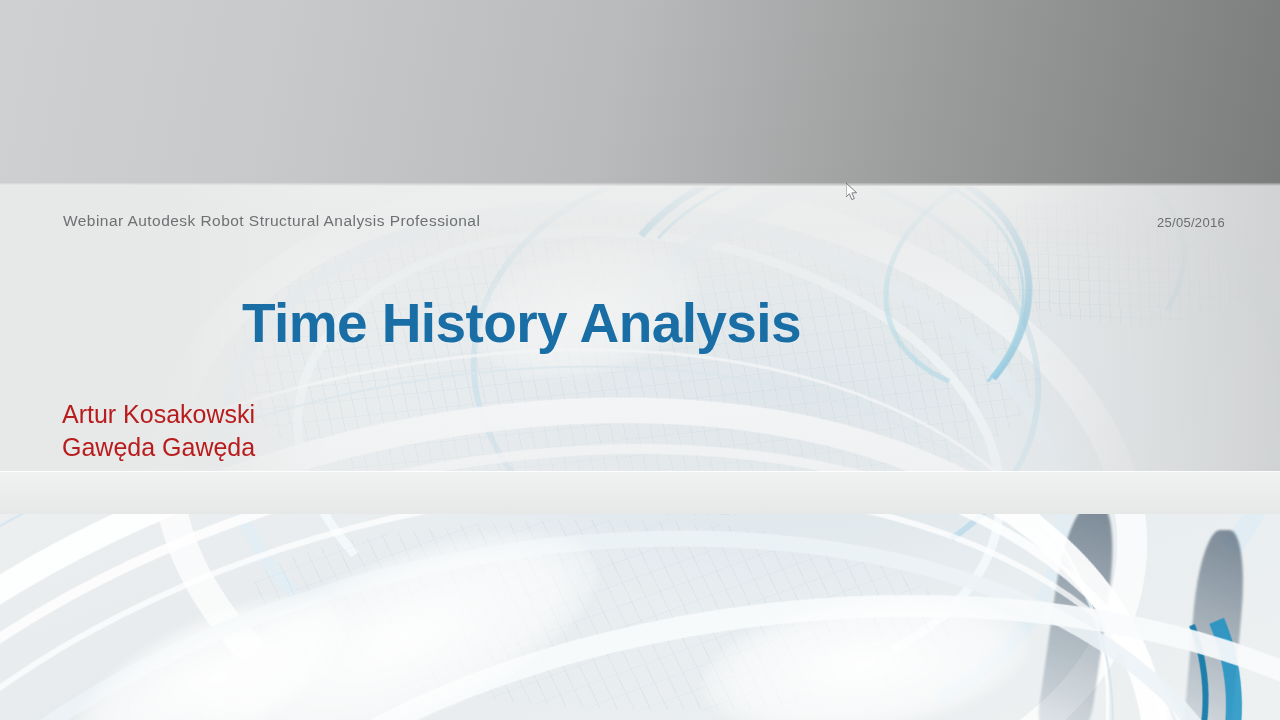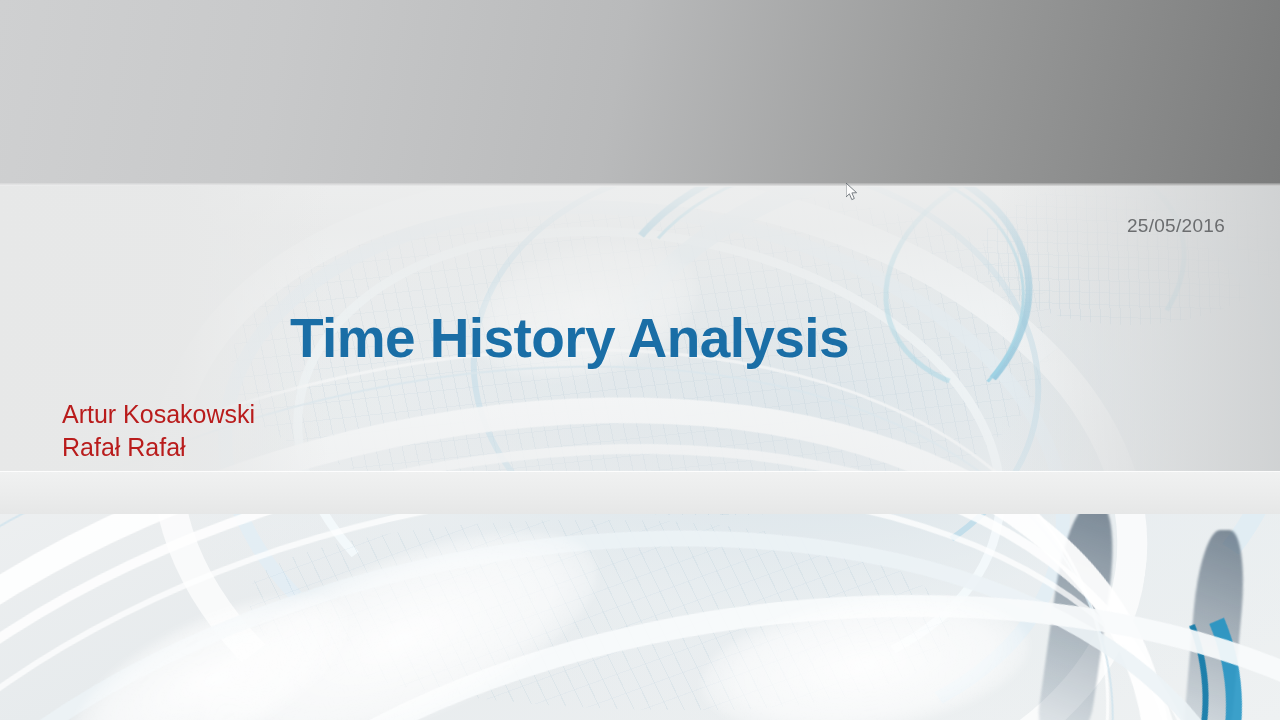--- a/index.html
+++ b/index.html
@@ -333,37 +333,36 @@
     position: absolute;
     left: 63px; top: 212px;
     font-size: 15.5px;
     letter-spacing: 0.45px;
     color: #6e7072;
     white-space: nowrap;
   }
   .date {
     position: absolute;
     right: 55px; top: 215px;
-    font-size: 19px;
+    font-size: 13px;
     letter-spacing: 0.3px;
     color: #6b6d6f;
     white-space: nowrap;
   }
   .title {
     position: absolute;
-    left: 0; top: 306px;
+    left: 0; top: 291px;
     width: 1043px;
     text-align: center;
     font-size: 55px;
     font-weight: bold;
     letter-spacing: -0.6px;
     color: #1a6ea6;
     white-space: nowrap;
     text-shadow: 0 1px 1px rgba(255,255,255,0.35);
-    margin-left: 48px;
   }
   .presenters {
     position: absolute;
     left: 62px; top: 398px;
     font-size: 25px;
     line-height: 33px;
     color: #b91c1c;
   }
   .presenters div { white-space: nowrap; }
 
@@ -448,28 +447,29 @@
     <div class="blob bl-4"></div>
   </div>
 
   <div class="band-top"></div>
   <div class="band-top-edge"></div>
   <div class="band-mid"></div>
   <div class="band-mid-left"></div>
   <div class="band-mid-right"></div>
   <div class="band-logo"></div>
 
+  <div class="kicker">Webinar Autodesk Robot Structural Analysis Professional</div>
 
   <div class="date">25/05/2016</div>
 
   <div class="title">Time History Analysis</div>
 
   <div class="presenters">
     <div>Artur Kosakowski</div>
-    <div>Rafał Rafał</div>
+    <div>Gawęda Gawęda</div>
   </div>
 
 
   <svg class="cursor" viewBox="0 0 13 19">
     <polygon points="0,0 0,14 3.4,10.8 5.8,16.6 8.3,15.5 5.9,9.9 10.6,9.7" fill="#ffffff" stroke="#555c63" stroke-width="0.9"></polygon>
   </svg>
 
 </div>
 
 </body></html>

